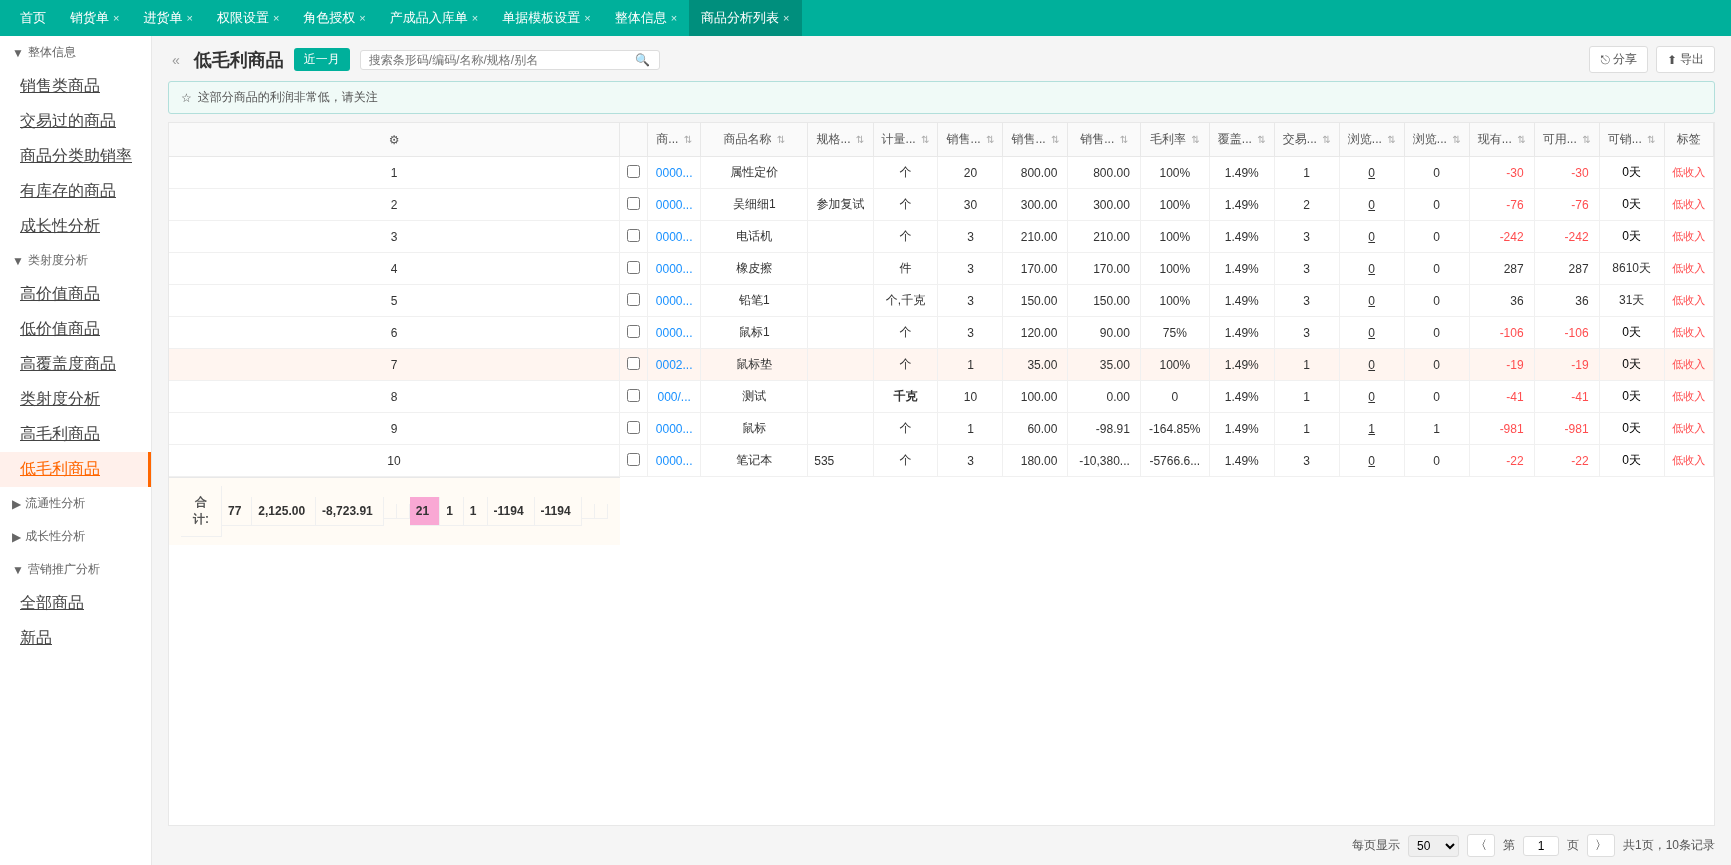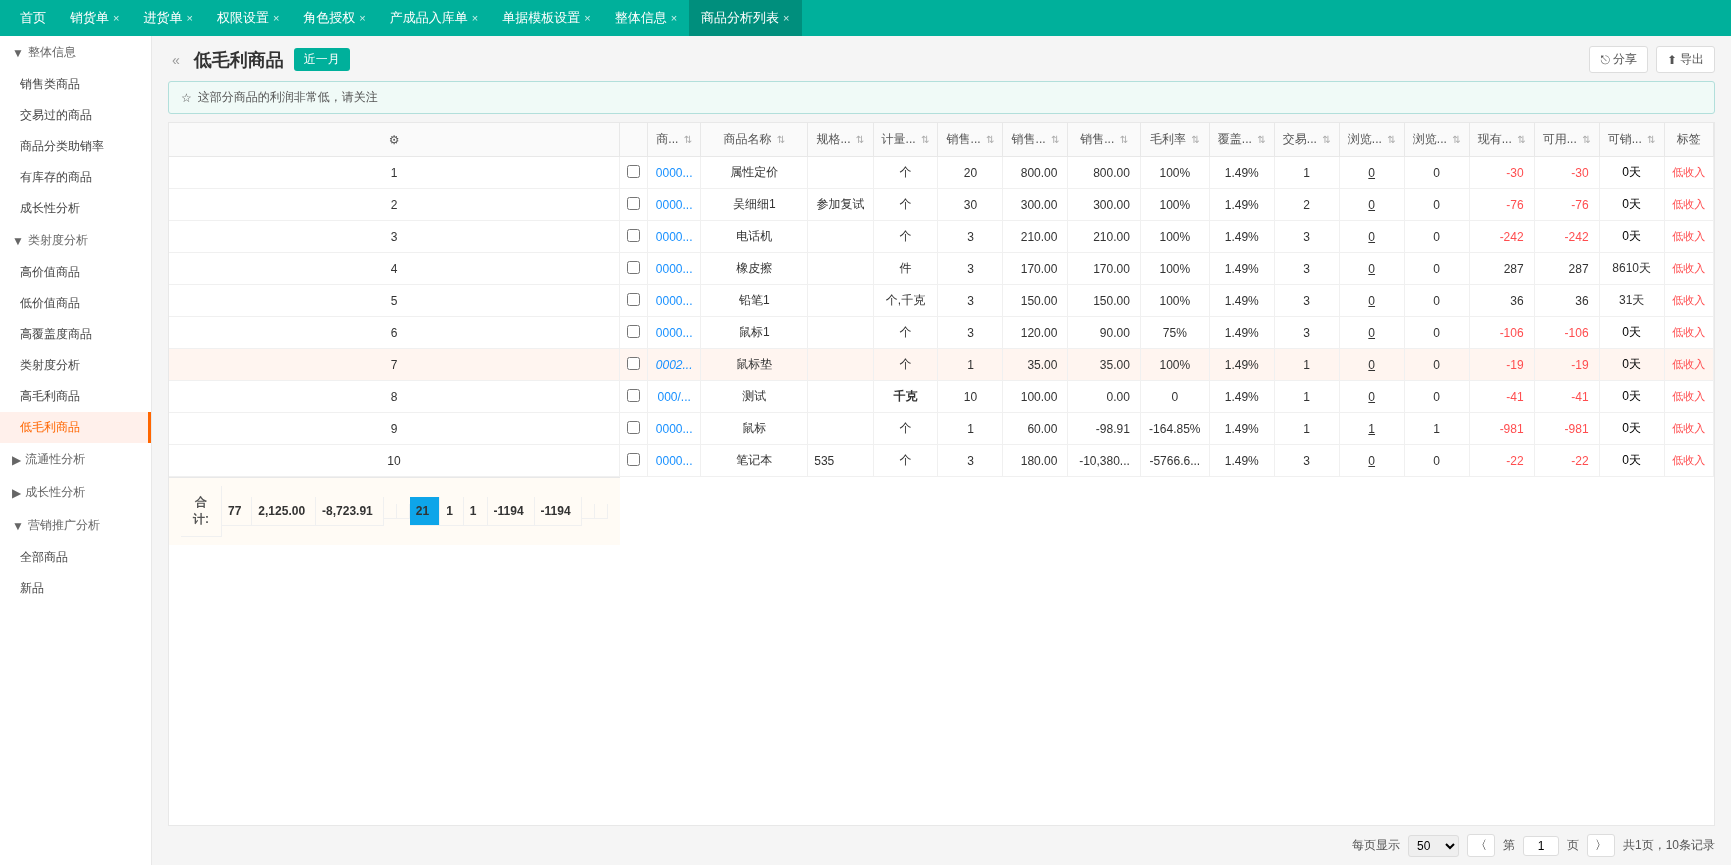--- a/index.html
+++ b/index.html
@@ -44,24 +44,25 @@
       display: flex;
       align-items: center;
       padding: 8px 12px;
       font-size: 12px;
       color: #666;
       cursor: pointer;
     }
     .sidebar-group-header .arrow { margin-right: 4px; }
     .sidebar-item {
       padding: 7px 12px 7px 20px;
-      font-size: 12px;
+      font-size: 16px;
       color: #444;
       cursor: pointer;
       white-space: nowrap;
+      text-decoration: underline;
     }
     .sidebar-item.active { background: #fff0eb; color: #ff6600; border-right: 3px solid #ff6600; }
 
     
     .content-area {
       flex: 1;
       display: flex;
       flex-direction: column;
       overflow: hidden;
       background: #f5f5f5;
@@ -354,20 +355,24 @@
       <span>新品</span>
     </div>
   </div>
 
   <div class="content-area">
 
     <div class="page-header">
       <button class="collapse-btn">«</button>
       <span class="page-title">低毛利商品</span>
       <button class="time-filter-btn">近一月</button>
+      <div class="search-box">
+        <input type="text" placeholder="搜索条形码/编码/名称/规格/别名" style="">
+        <span style="color:#aaa;">🔍</span>
+      </div>
       <div class="header-actions">
         <button class="action-btn">
           <span>⎋</span>
           <span>分享</span>
         </button>
         <button class="action-btn">
           <span>⬆</span>
           <span>导出</span>
         </button>
       </div>
@@ -568,21 +573,21 @@
       <td style="text-align:center;"><span class="underline-num">0</span></td>
       <td style="text-align:center;">0</td>
       <td class="num-cell red-text">-106</td>
       <td class="num-cell red-text">-106</td>
       <td style="text-align:center;" class="days-red">0天</td>
       <td style="text-align:center;" class="tag-low-income">低收入</td>
     </tr>
             <tr class="highlighted">
       <td style="text-align:center;">7</td>
       <td class="checkbox-cell"><input type="checkbox" style=""></td>
-      <td style="color:#1890ff;text-align:center;font-style:italic;">0002...</td>
+      <td style="color:#1890ff;text-align:center;">0002...</td>
       <td>鼠标垫</td>
       <td style="text-align:center;"></td>
       <td style="text-align:center;">个</td>
       <td style="text-align:center;">1</td>
       <td class="num-cell">35.00</td>
       <td class="num-cell">35.00</td>
       <td style="text-align:center;">100%</td>
       <td style="text-align:center;">1.49%</td>
       <td style="text-align:center;">1</td>
       <td style="text-align:center;"><span class="underline-num">0</span></td>
@@ -656,21 +661,21 @@
         <tfoot>
           <tr class="table-footer">
             <td colspan="6" style="background:#fffbf5; padding:8px 12px; font-weight:bold; color:#555;">
               <span>合计:</span>
             </td>
             <td class="num-cell" style="background:#fffbf5; font-weight:bold;">77</td>
             <td class="num-cell" style="background:#fffbf5; font-weight:bold;">2,125.00</td>
             <td class="num-cell" style="background:#fffbf5; font-weight:bold;">-8,723.91</td>
             <td style="background:#fffbf5;"></td>
             <td style="background:#fffbf5;"></td>
-            <td class="num-cell" style="background:#0ea5e9; font-weight:bold;">21</td>
+            <td class="num-cell" style="background:#f9a8d4; font-weight:bold;">21</td>
             <td class="num-cell" style="background:#fffbf5; font-weight:bold;">1</td>
             <td class="num-cell" style="background:#fffbf5; font-weight:bold;">1</td>
             <td class="num-cell" style="background:#fffbf5; font-weight:bold;">-1194</td>
             <td class="num-cell" style="background:#fffbf5; font-weight:bold;">-1194</td>
             <td style="background:#fffbf5;"></td>
             <td style="background:#fffbf5;"></td>
           </tr>
         </tfoot>
       </table>
     </div>

